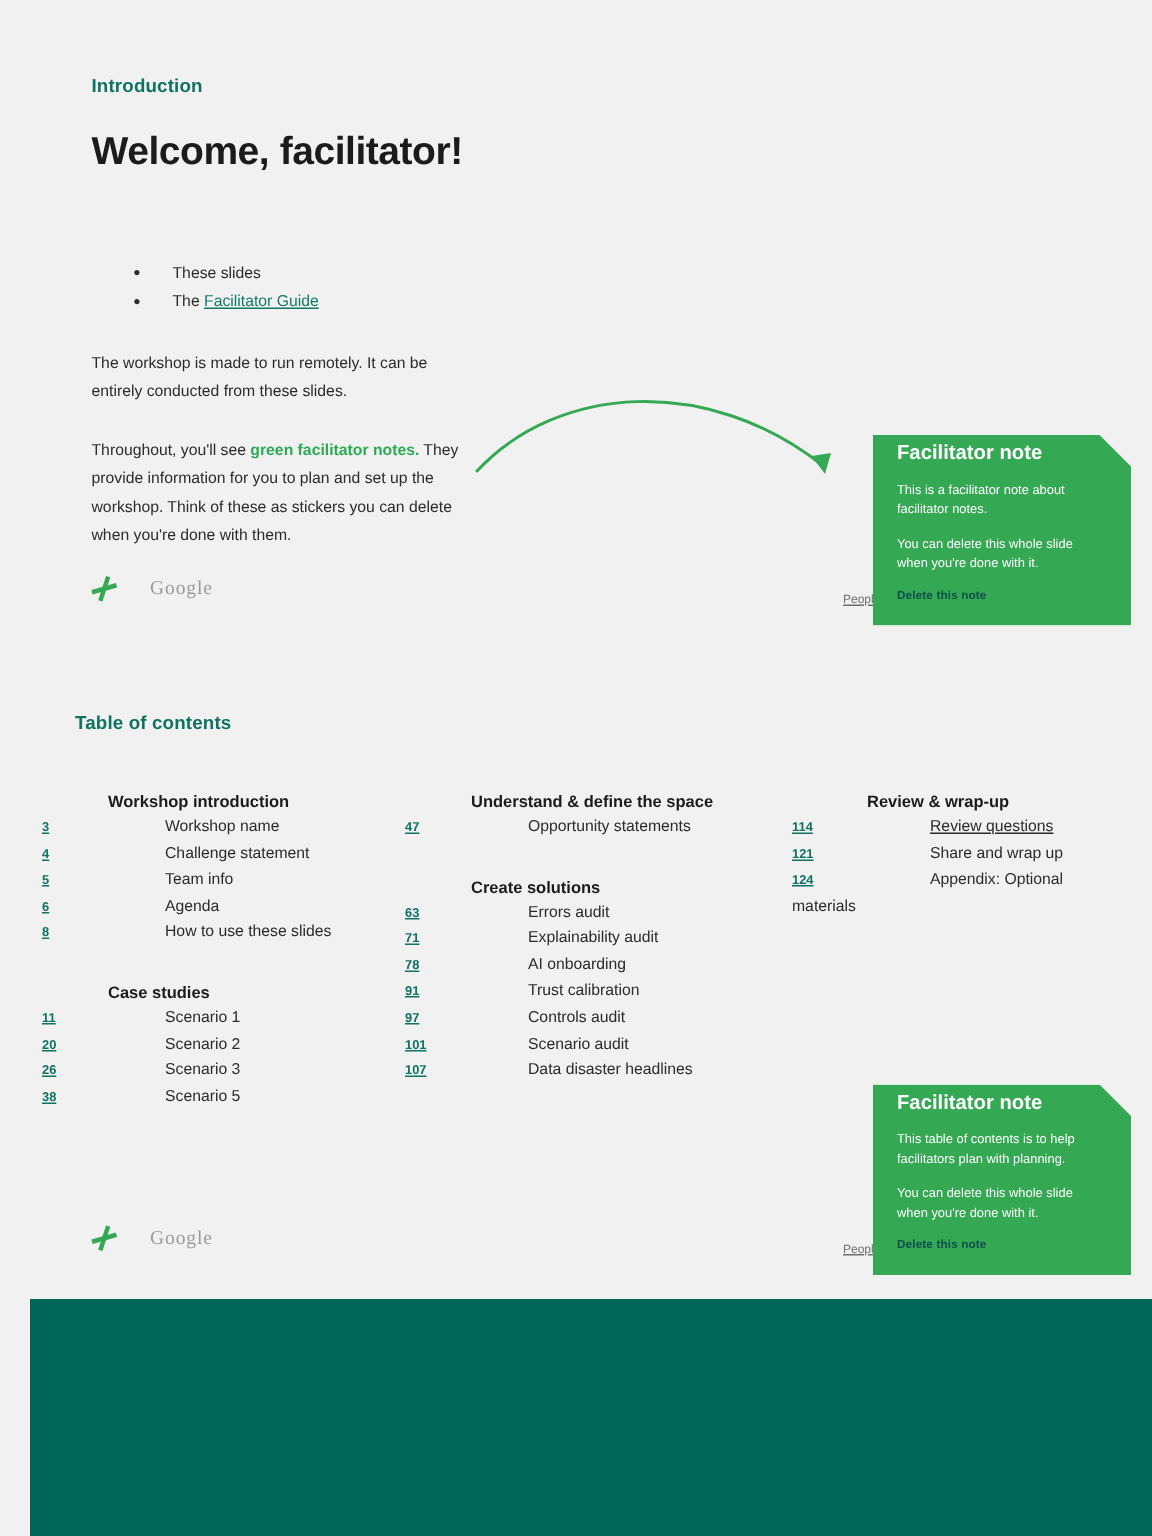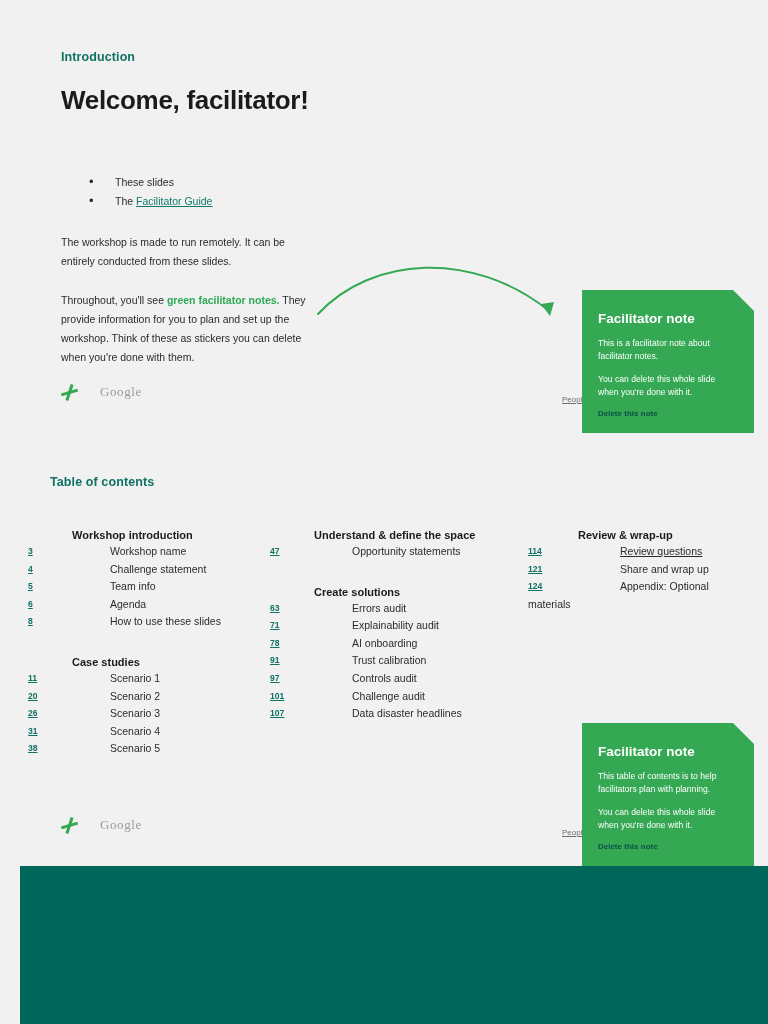--- a/index.html
+++ b/index.html
@@ -121,21 +121,21 @@
     text-decoration: underline;
     white-space: nowrap;
   }
 
   
   .sticker {
     position: absolute;
     width: 172px;
     background: #34a853;
     color: #ffffff;
-    padding: 21px 16px 16px 16px;
+    padding: 4px 16px 16px 16px;
     box-sizing: border-box;
     -webkit-clip-path: polygon(0 0, calc(100% - 21px) 0, 100% 21px, 100% 100%, 0 100%);
     clip-path: polygon(0 0, calc(100% - 21px) 0, 100% 21px, 100% 100%, 0 100%);
     filter: drop-shadow(1px 2px 2px rgba(0,0,0,0.16));
   }
   .sticker-title {
     font-size: 13.5px;
     font-weight: bold;
     margin-bottom: 11px;
     color: #ffffff;
@@ -308,24 +308,20 @@
           </div>
           <div class="toc-row">
             <a href="#" class="toc-num">20</a>
             <span class="toc-label">Scenario 2</span>
           </div>
           <div class="toc-row">
             <a href="#" class="toc-num">26</a>
             <span class="toc-label">Scenario 3</span>
           </div>
           <div class="toc-row">
-            <a href="#" class="toc-num">31</a>
-            <span class="toc-label">Scenario 4</span>
-          </div>
-          <div class="toc-row">
             <a href="#" class="toc-num">38</a>
             <span class="toc-label">Scenario 5</span>
           </div>
         </div>
       </div>
 
       <div class="toc-col" style="left:250px; width:250px;">
         <div class="toc-group">
           <div class="toc-group-title">Understand &amp; define the space</div>
           <div class="toc-row">
@@ -351,21 +347,21 @@
           <div class="toc-row">
             <a href="#" class="toc-num">91</a>
             <span class="toc-label">Trust calibration</span>
           </div>
           <div class="toc-row">
             <a href="#" class="toc-num">97</a>
             <span class="toc-label">Controls audit</span>
           </div>
           <div class="toc-row">
             <a href="#" class="toc-num">101</a>
-            <span class="toc-label">Challenge audit</span>
+            <span class="toc-label">Scenario audit</span>
           </div>
           <div class="toc-row">
             <a href="#" class="toc-num">107</a>
             <span class="toc-label">Data disaster headlines</span>
           </div>
         </div>
       </div>
 
       <div class="toc-col" style="left:508px; width:240px;">
         <div class="toc-group">

